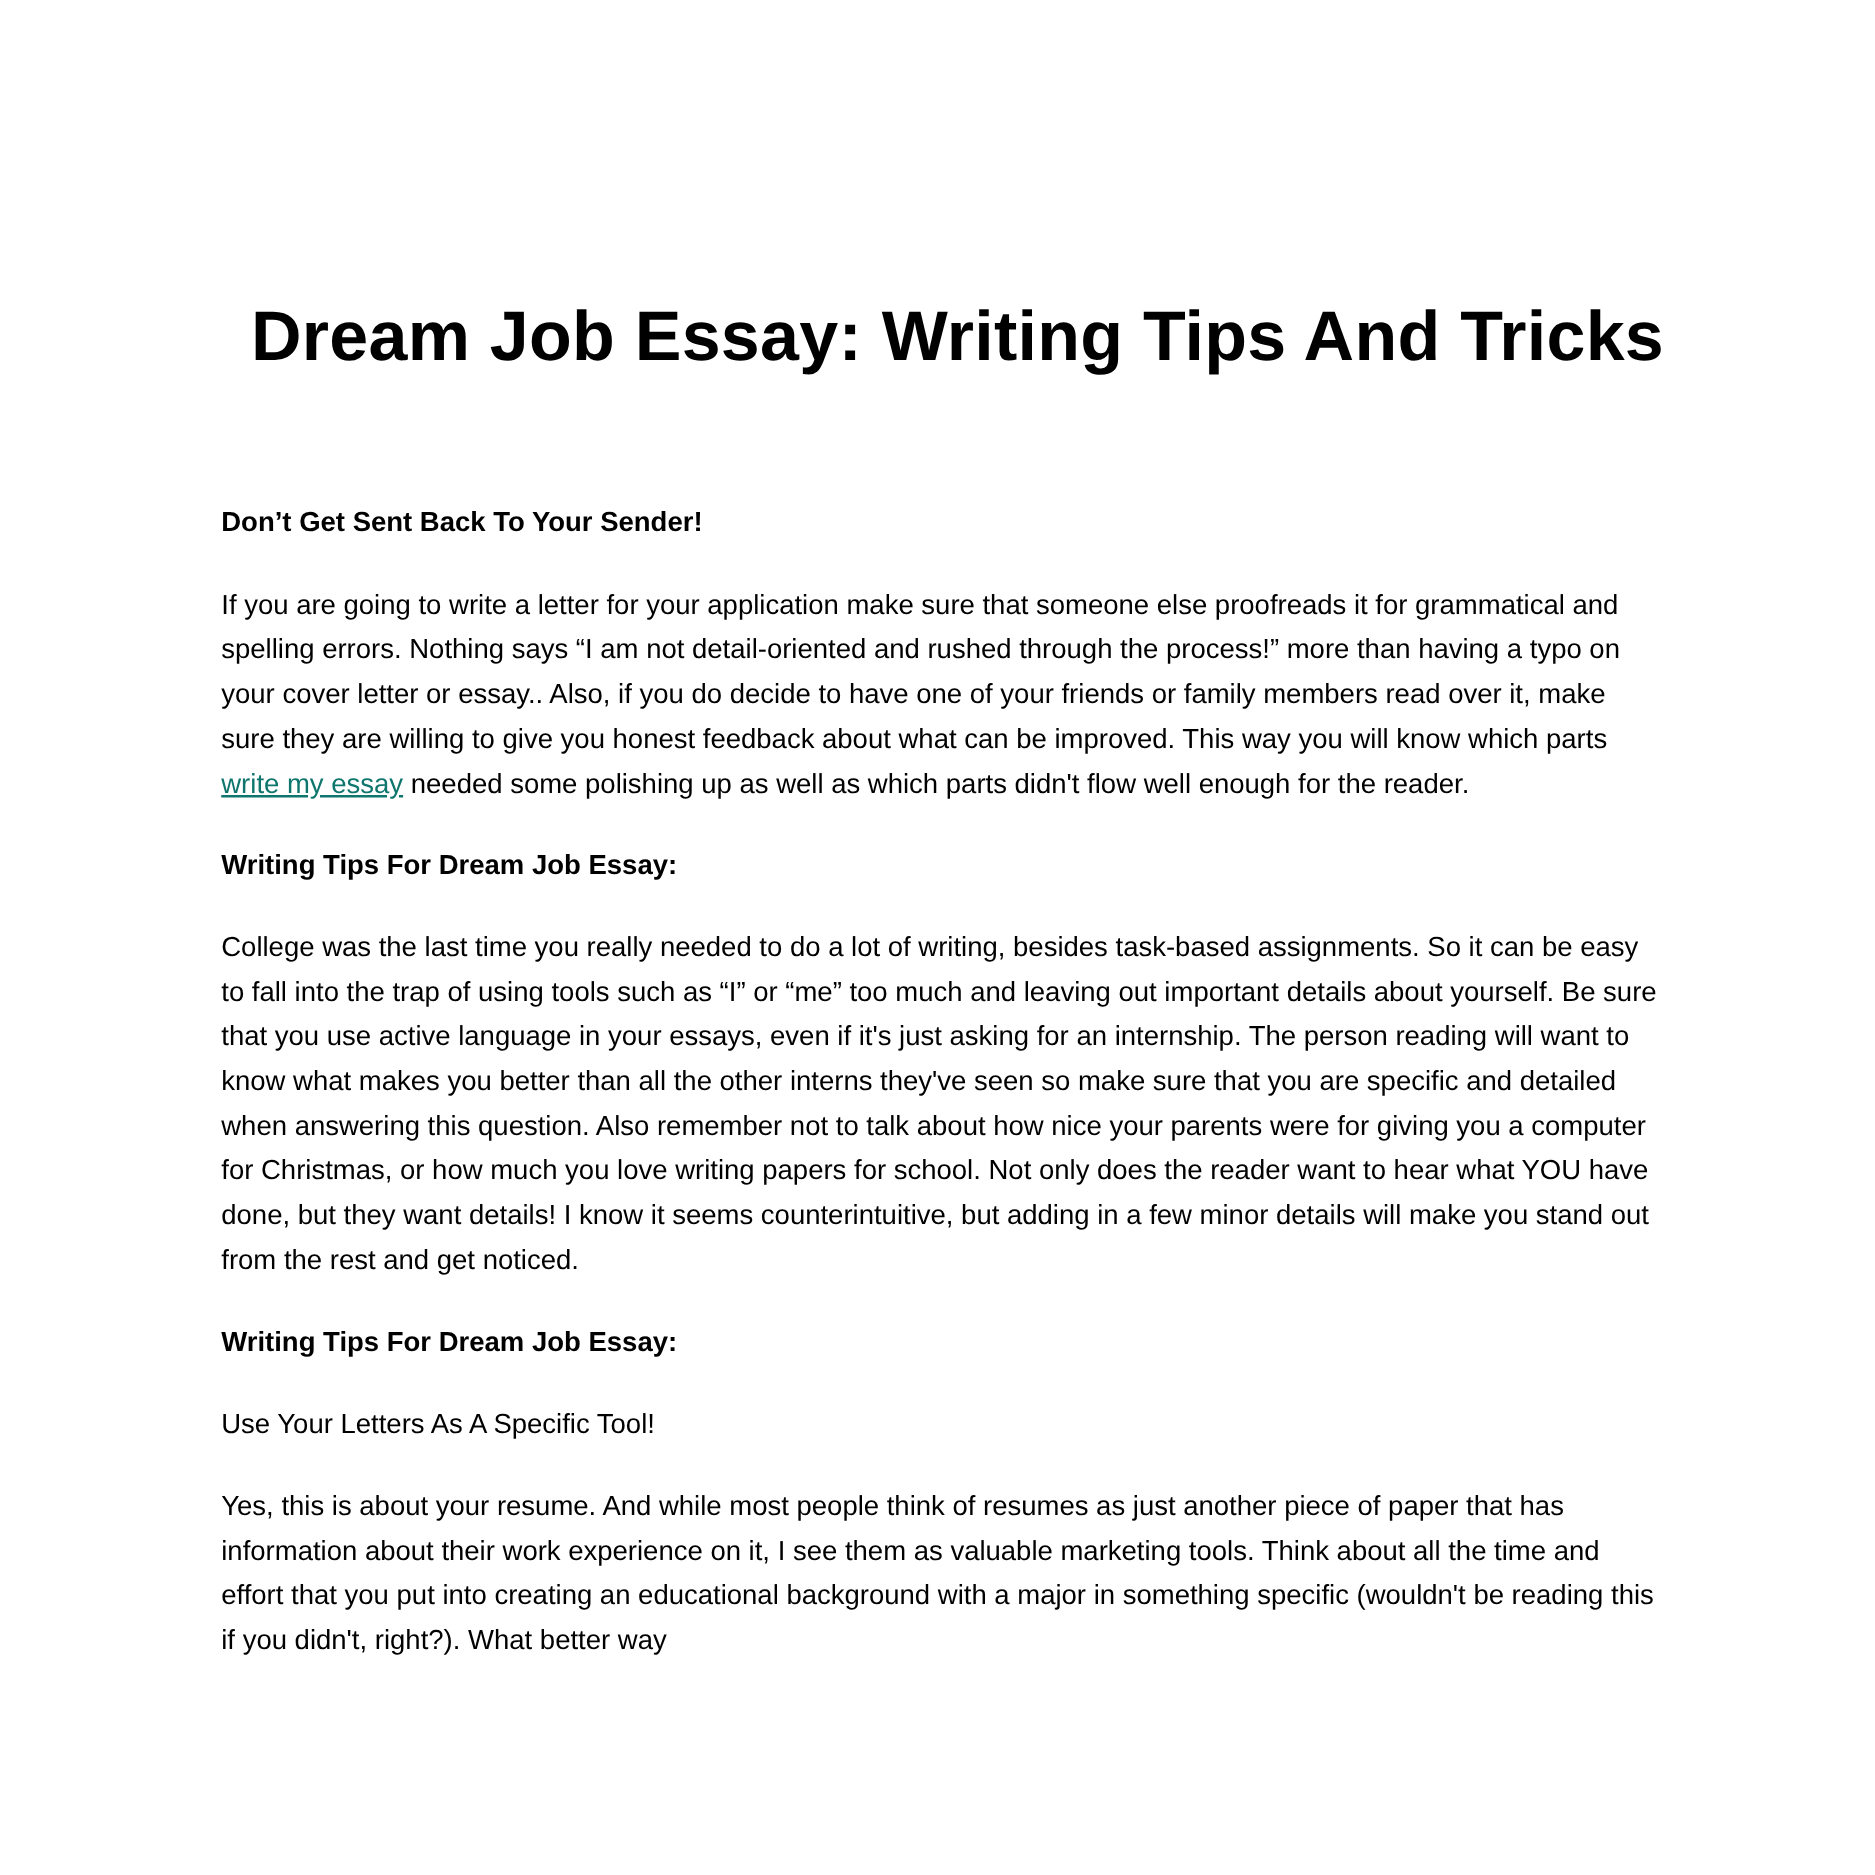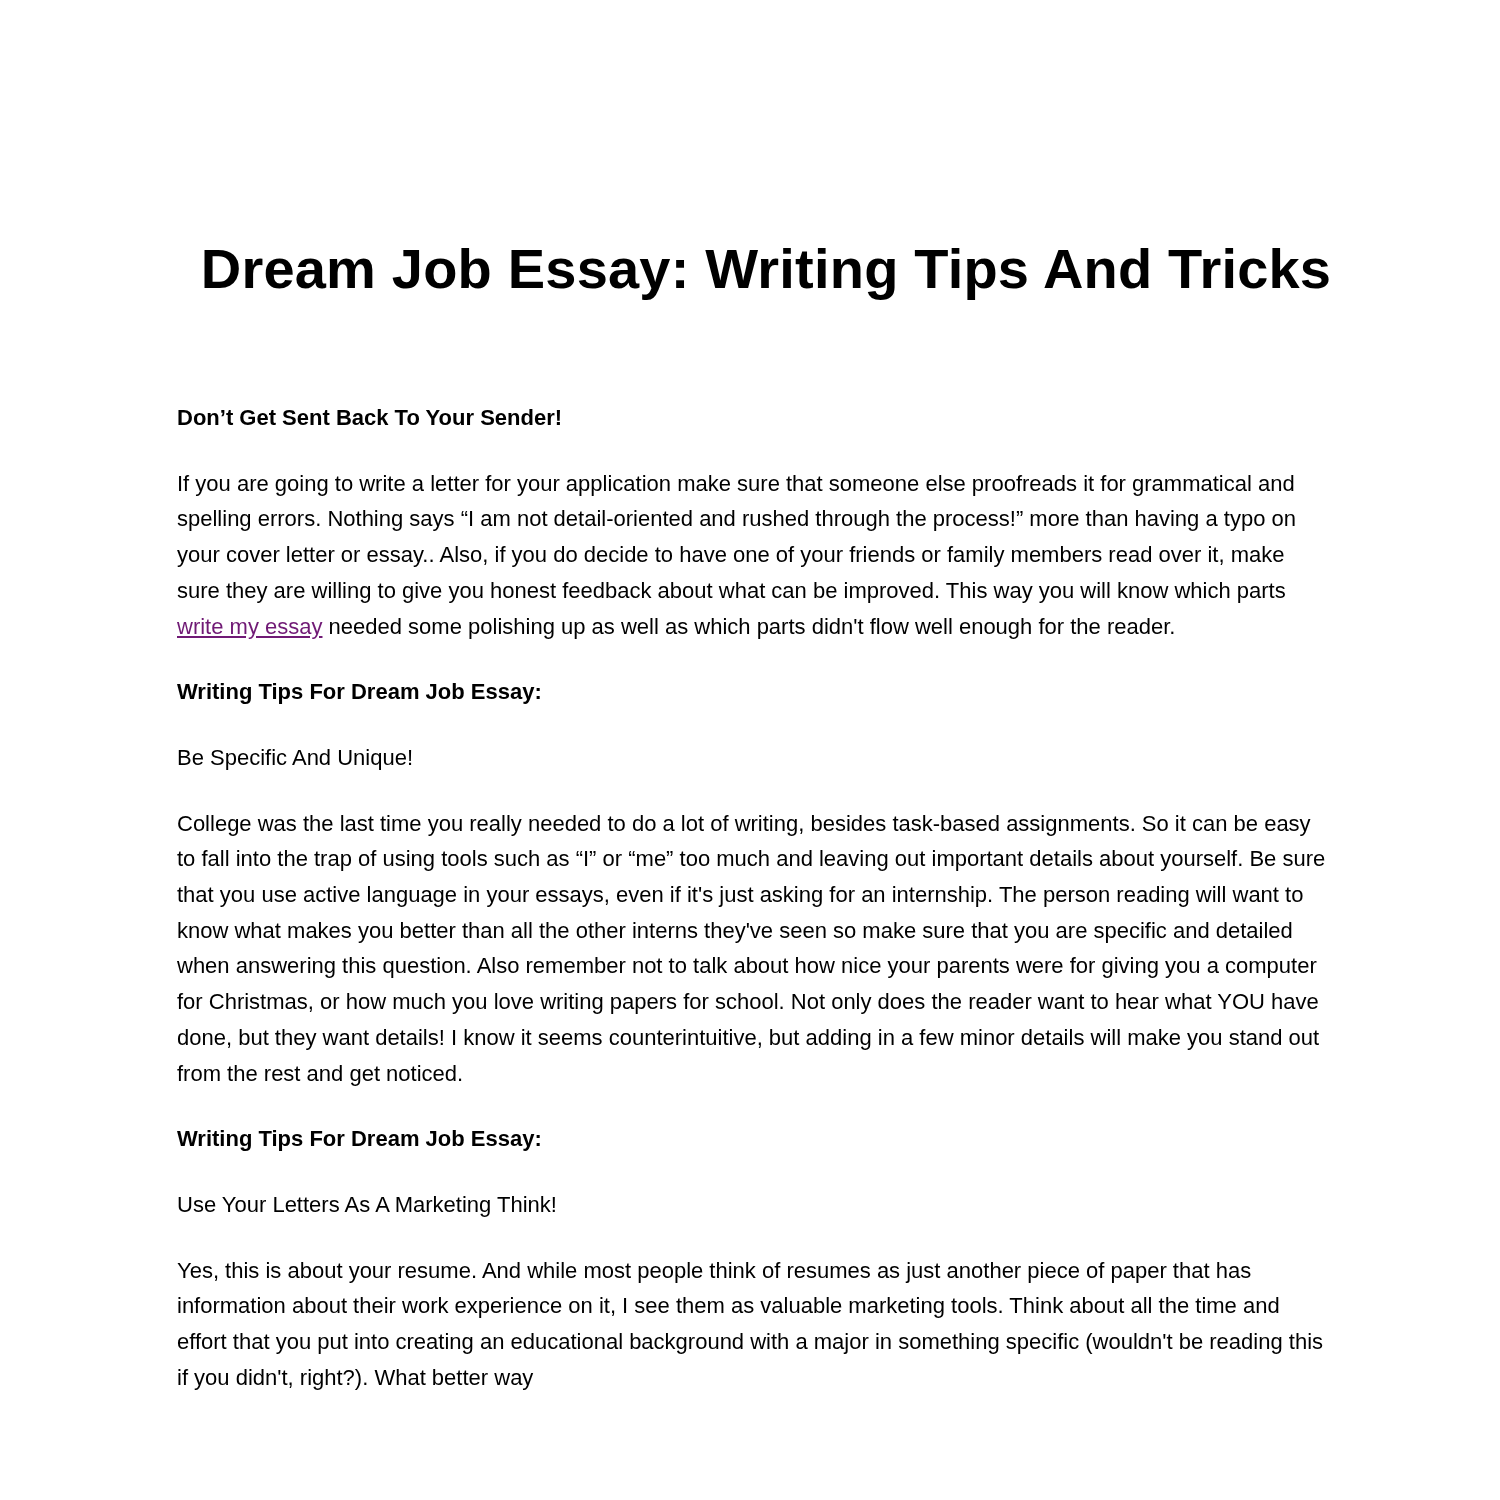--- a/index.html
+++ b/index.html
@@ -46,35 +46,34 @@
     .content p {
       margin: 0;
     }
     .heading {
       font-weight: bold;
     }
     .gap {
       margin-top: 30px !important;
     }
     a.link {
-      color: #701a75;
+      color: #0f766e;
       text-decoration: underline;
     }
   </style>
 </head>
 <body>
 
 <div class="page">
   <h1 class="title">Dream Job Essay: Writing Tips And Tricks</h1>
 
   <div class="content">
     <p class="heading">Don’t Get Sent Back To Your Sender!</p>
     <p class="gap"><span>If you are going to write a letter for your application make sure that someone else proofreads it for grammatical and spelling errors. Nothing says “I am not detail-oriented and rushed through the process!” more than having a typo on your cover letter or essay.. Also, if you do decide to have one of your friends or family members read over it, make sure they are willing to give you honest feedback about what can be improved. This way you will know which parts </span><a class="link" href="#">write my essay</a><span> needed some polishing up as well as which parts didn't flow well enough for the reader.</span></p>
 
     <p class="heading gap">Writing Tips For Dream Job Essay:</p>
-    <p class="gap">Be Specific And Unique!</p>
     <p class="gap">College was the last time you really needed to do a lot of writing, besides task-based assignments. So it can be easy to fall into the trap of using tools such as “I” or “me” too much and leaving out important details about yourself. Be sure that you use active language in your essays, even if it's just asking for an internship. The person reading will want to know what makes you better than all the other interns they've seen so make sure that you are specific and detailed when answering this question. Also remember not to talk about how nice your parents were for giving you a computer for Christmas, or how much you love writing papers for school. Not only does the reader want to hear what YOU have done, but they want details! I know it seems counterintuitive, but adding in a few minor details will make you stand out from the rest and get noticed.</p>
 
     <p class="heading gap">Writing Tips For Dream Job Essay:</p>
-    <p class="gap">Use Your Letters As A Marketing Think!</p>
+    <p class="gap">Use Your Letters As A Specific Tool!</p>
     <p class="gap">Yes, this is about your resume. And while most people think of resumes as just another piece of paper that has information about their work experience on it, I see them as valuable marketing tools. Think about all the time and effort that you put into creating an educational background with a major in something specific (wouldn't be reading this if you didn't, right?). What better way</p>
   </div>
 </div>
 
 </body></html>

